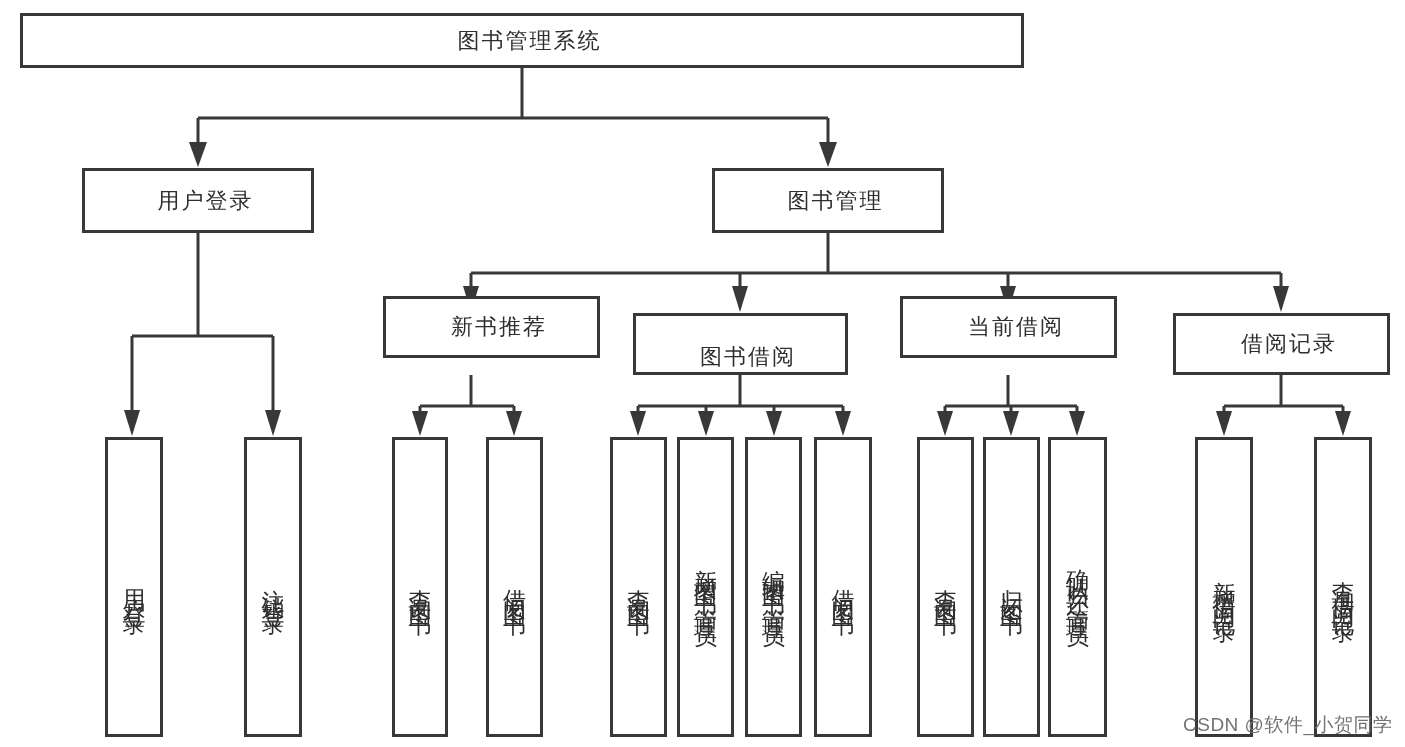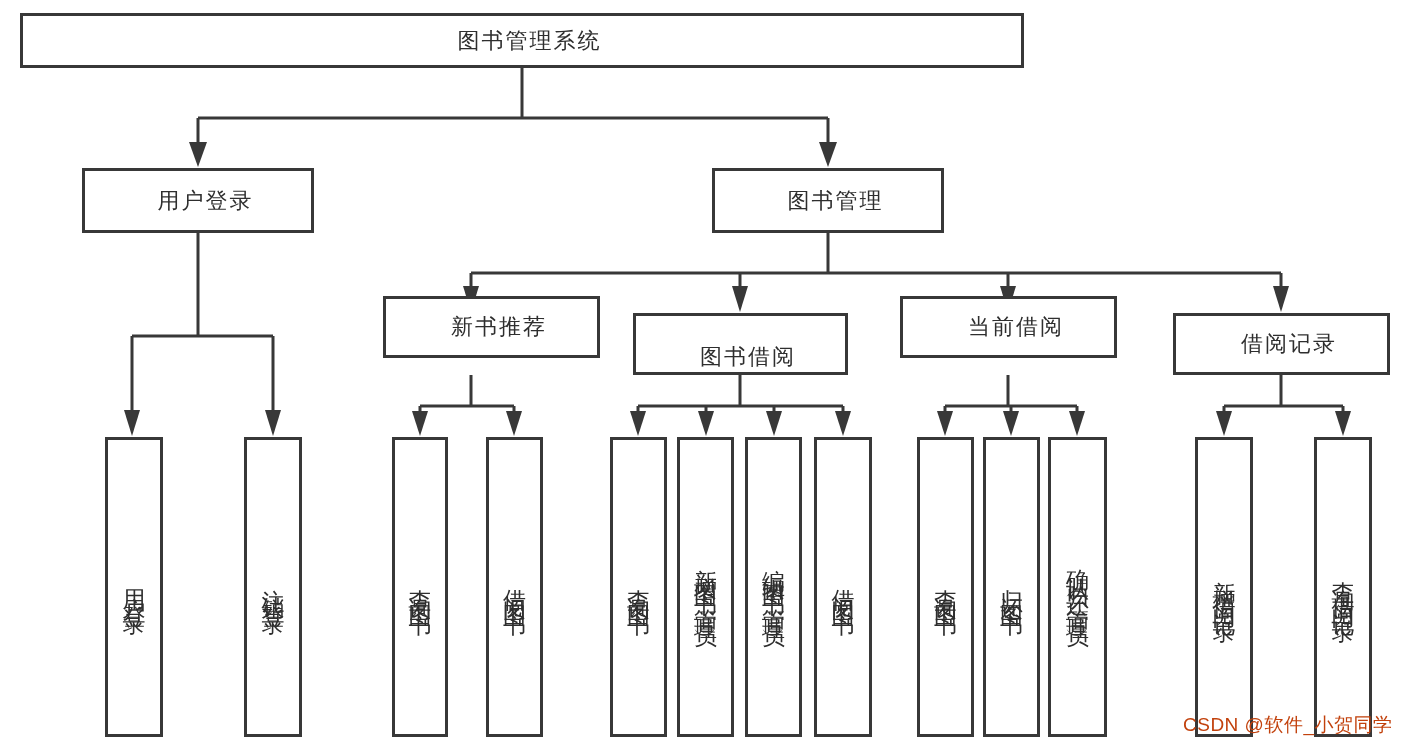--- a/index.html
+++ b/index.html
@@ -48,21 +48,21 @@
   }
   svg.connectors polygon {
     fill: #383838;
     stroke: none;
   }
   .watermark {
     position: absolute;
     left: 1183px;
     top: 712px;
     font-size: 19px;
-    color: #c2410c;
+    color: #737373;
     letter-spacing: 0.5px;
     white-space: nowrap;
   }
 </style>
 </head>
 <body>
 
 <div class="stage">
 
   <svg class="connectors" viewBox="0 0 1405 747" xmlns="http://www.w3.org/2000/svg">

